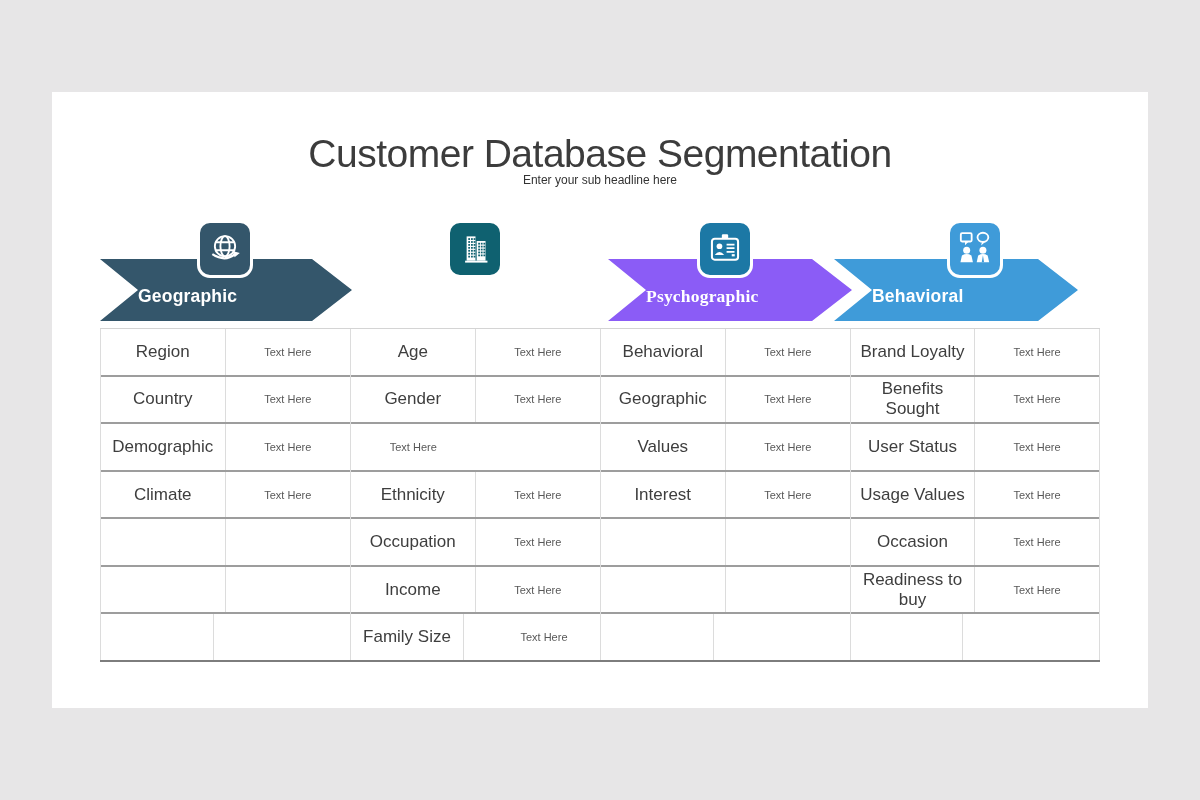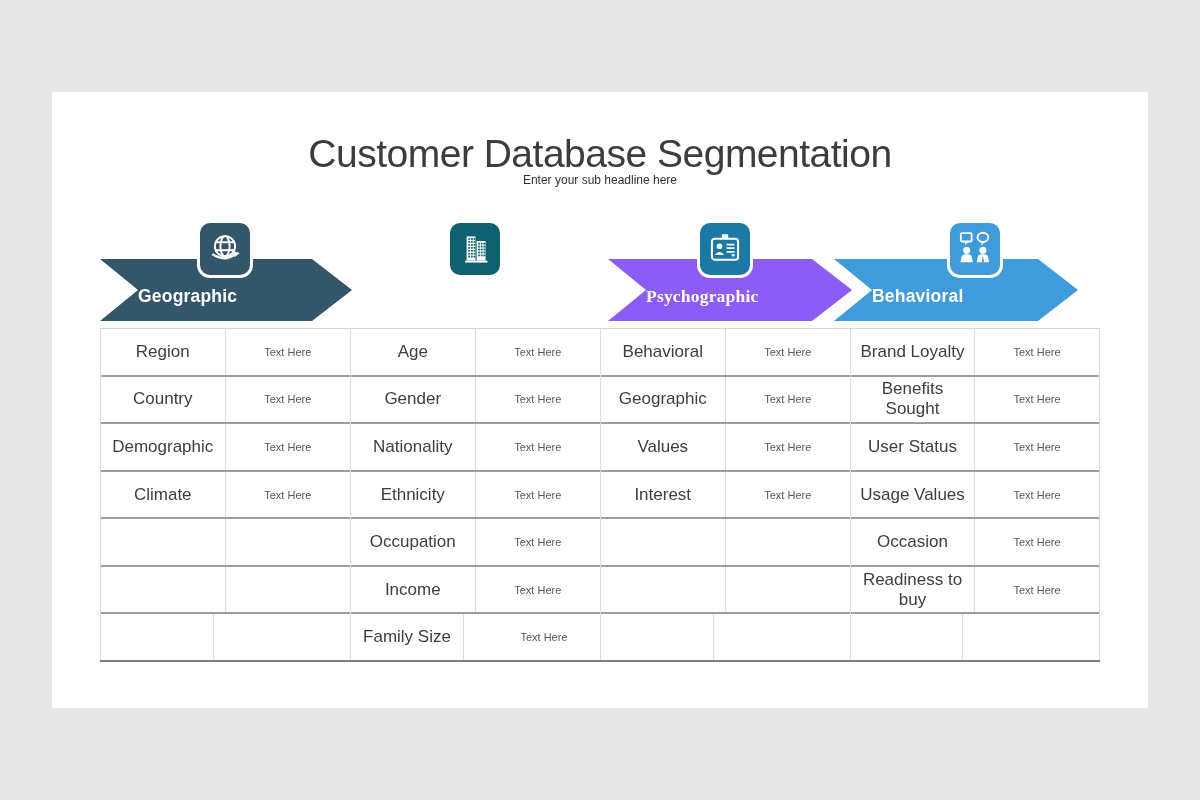--- a/index.html
+++ b/index.html
@@ -93,21 +93,20 @@
         <div class="seg-group" style="left: 250px;">
           <div class="seg-row">
             <div class="cell cell-label">Age</div>
             <div class="cell cell-value">Text Here</div>
           </div>
           <div class="seg-row">
             <div class="cell cell-label">Gender</div>
             <div class="cell cell-value">Text Here</div>
           </div>
           <div class="seg-row">
-            <div class="cell cell-label">Nationality</div>
             <div class="cell cell-value">Text Here</div>
           </div>
           <div class="seg-row">
             <div class="cell cell-label">Ethnicity</div>
             <div class="cell cell-value">Text Here</div>
           </div>
           <div class="seg-row">
             <div class="cell cell-label">Occupation</div>
             <div class="cell cell-value">Text Here</div>
           </div>

